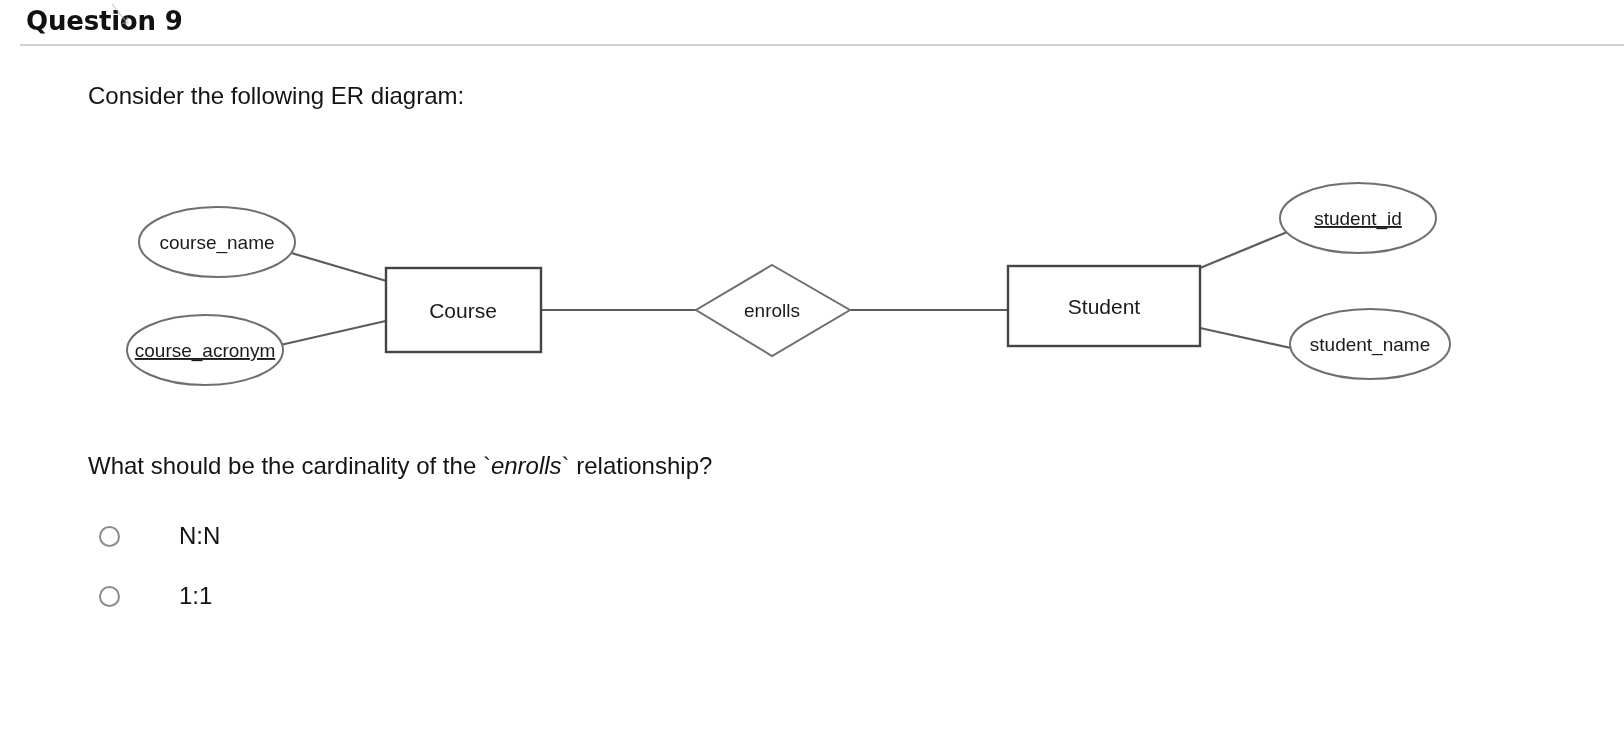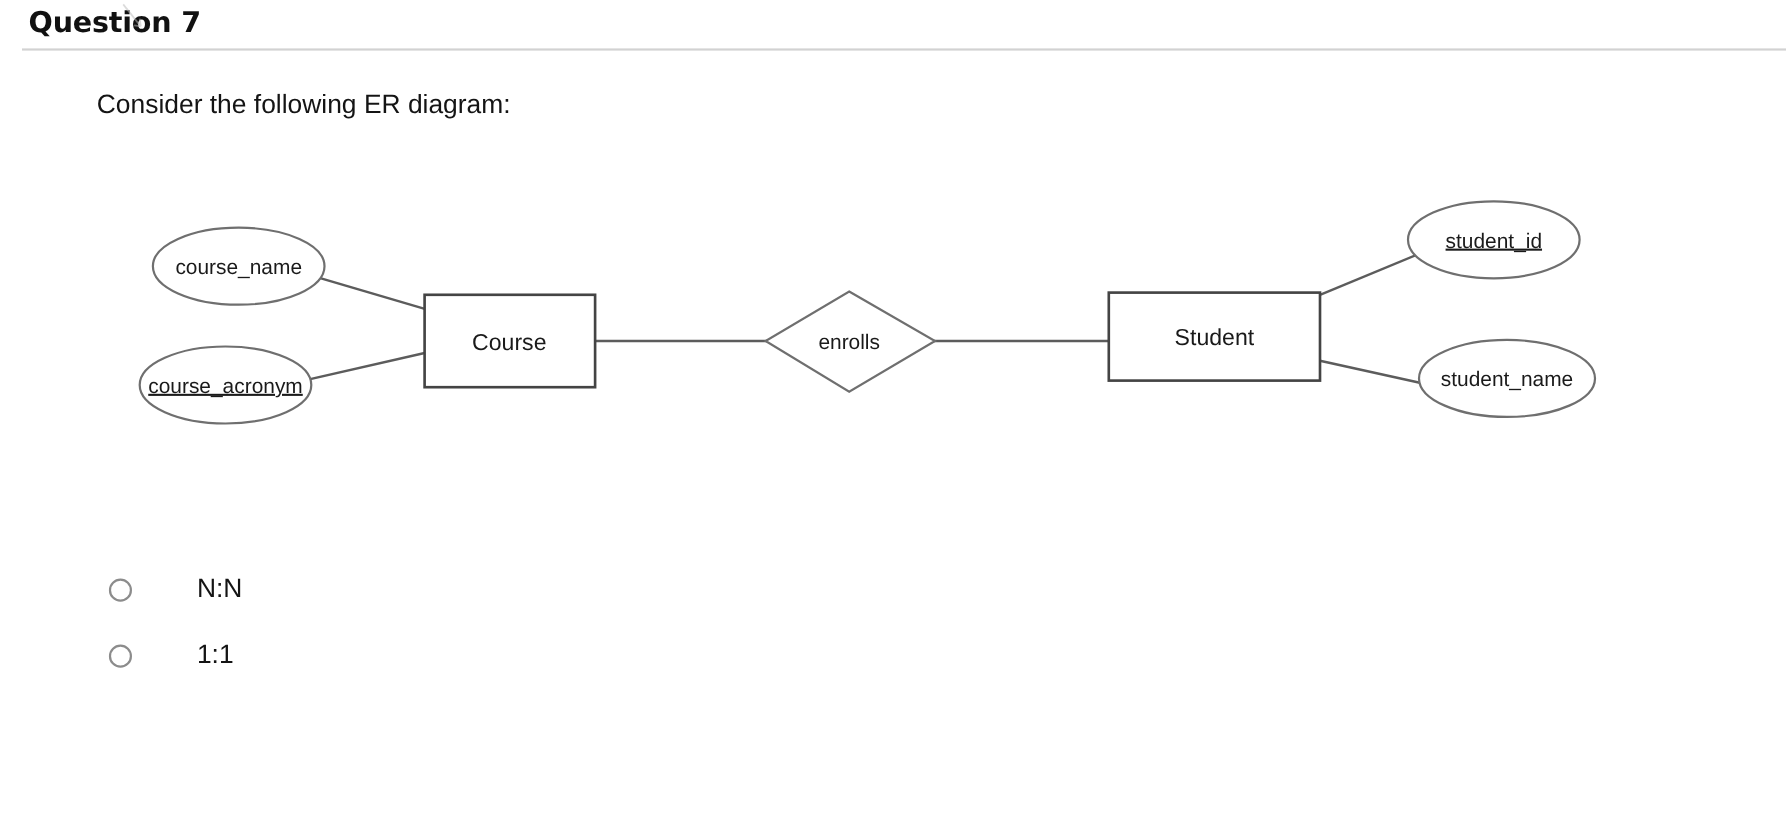--- a/index.html
+++ b/index.html
@@ -135,21 +135,21 @@
     font-size: 24px;
     color: #141414;
     white-space: nowrap;
   }
 </style>
 </head>
 <body>
 
 <div class="page">
 
-  <div class="question-header">Question 7</div>
+  <div class="question-header">Question 9</div>
 
   <svg class="scan-artifact" viewBox="0 0 30 34">
     <path d="M4 2 L20 22 M20 22 L14 21 M20 22 L19 15" stroke="#b9b9b9" stroke-width="1.6" fill="none"></path>
   </svg>
 
   <div class="header-rule"></div>
 
   <div class="prompt-intro">Consider the following ER diagram:</div>
 
   <div class="er-diagram">
@@ -179,20 +179,23 @@
 
       <ellipse class="er-shape" cx="1358" cy="68" rx="78" ry="35"></ellipse>
       <text class="er-label-small" x="1358" y="75" text-anchor="middle" text-decoration="underline">student_id</text>
 
       <ellipse class="er-shape" cx="1370" cy="194" rx="80" ry="35"></ellipse>
       <text class="er-label-small" x="1370" y="201" text-anchor="middle">student_name</text>
 
     </svg>
   </div>
 
+  <div class="prompt-question">
+    <span>What should be the cardinality of the `</span><span class="ital">enrolls</span><span>` relationship?</span>
+  </div>
 
   <div class="options">
     <div class="option-row">
       <span class="radio"></span>
       <span class="option-label">N:N</span>
     </div>
     <div class="option-row">
       <span class="radio"></span>
       <span class="option-label">1:1</span>
     </div>

